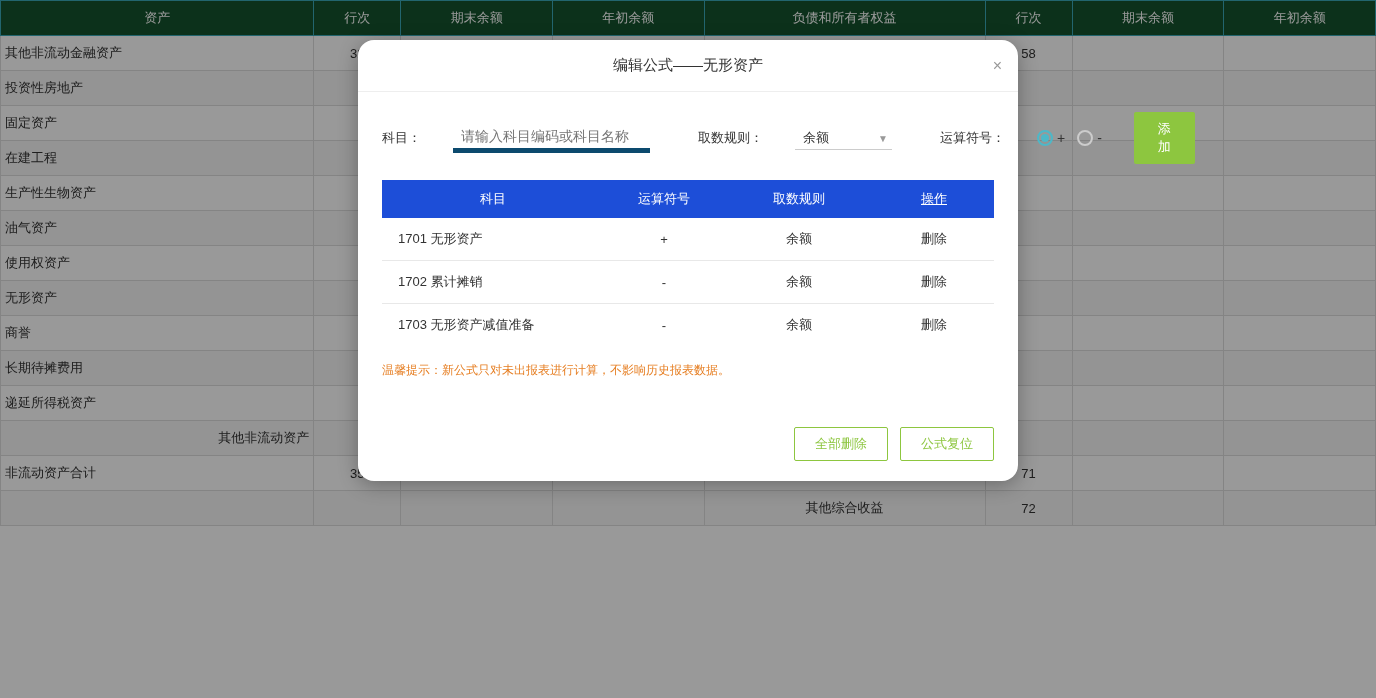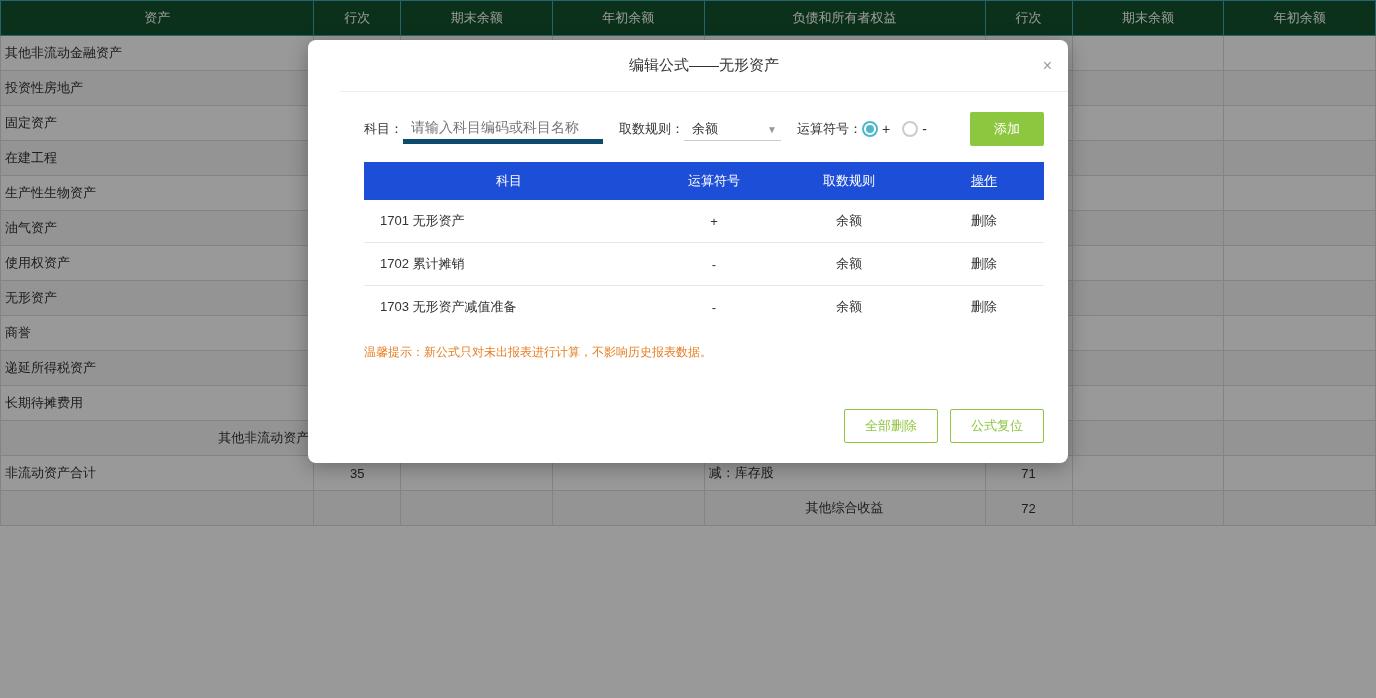--- a/index.html
+++ b/index.html
@@ -53,25 +53,24 @@
       background: rgba(0,0,0,0.4);
       display: flex;
       align-items: flex-start;
       justify-content: center;
       padding-top: 40px;
     }
 
     
     .modal {
       background: #fff;
-      border-radius: 8px;
-      width: 760px;
+      border-radius: 16px;
+      width: 660px;
       box-shadow: 0 4px 20px rgba(0,0,0,0.3);
       position: relative;
-      padding-left: 32px;
     }
 
     .modal-header {
       padding: 16px 20px;
       border-bottom: 1px solid #eee;
       display: flex;
       justify-content: center;
       align-items: center;
       position: relative;
     }
@@ -97,21 +96,21 @@
 
     .modal-body {
       padding: 20px 24px;
     }
 
     
     .form-row {
       display: flex;
       align-items: center;
       margin-bottom: 16px;
-      gap: 0;
+      gap: 32px;
     }
 
     .form-label {
       color: #333;
       font-size: 13px;
       white-space: nowrap;
     }
 
     .form-input {
       border: none;
@@ -370,31 +369,31 @@
           <td style="text-align: left;">商誉</td>
           <td></td>
           <td></td>
           <td></td>
           <td style="text-align: left;"></td>
           <td></td>
           <td></td>
           <td></td>
         </tr>
         <tr>
+          <td style="text-align: left;">长期待摊费用</td>
+          <td></td>
+          <td></td>
+          <td></td>
+          <td style="text-align: left;"></td>
+          <td></td>
+          <td></td>
+          <td></td>
+        </tr>
+        <tr>
           <td style="text-align: left;">递延所得税资产</td>
-          <td></td>
-          <td></td>
-          <td></td>
-          <td style="text-align: left;"></td>
-          <td></td>
-          <td></td>
-          <td></td>
-        </tr>
-        <tr>
-          <td style="text-align: left;">长期待摊费用</td>
           <td></td>
           <td></td>
           <td></td>
           <td style="text-align: left;"></td>
           <td></td>
           <td></td>
           <td></td>
         </tr>
         <tr>
           <td style="text-align: right;">其他非流动资产</td>

